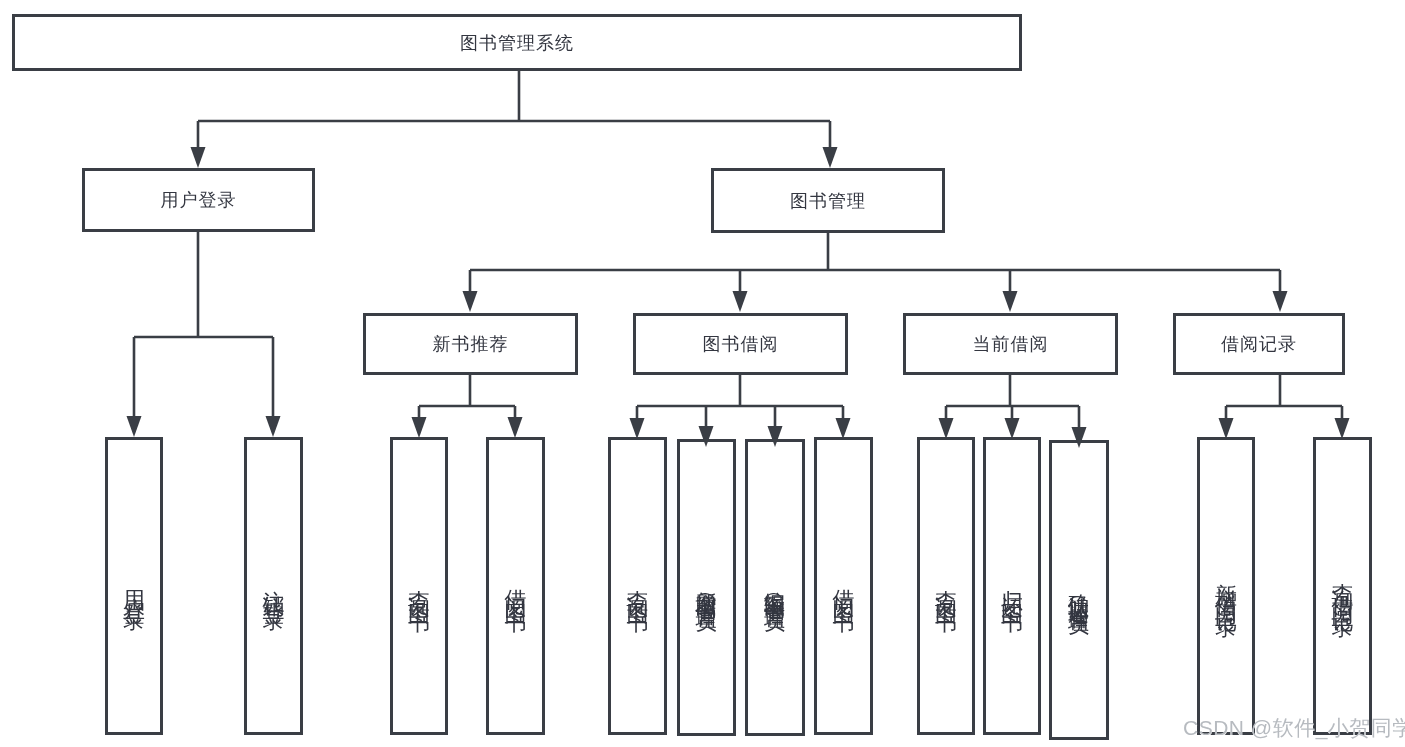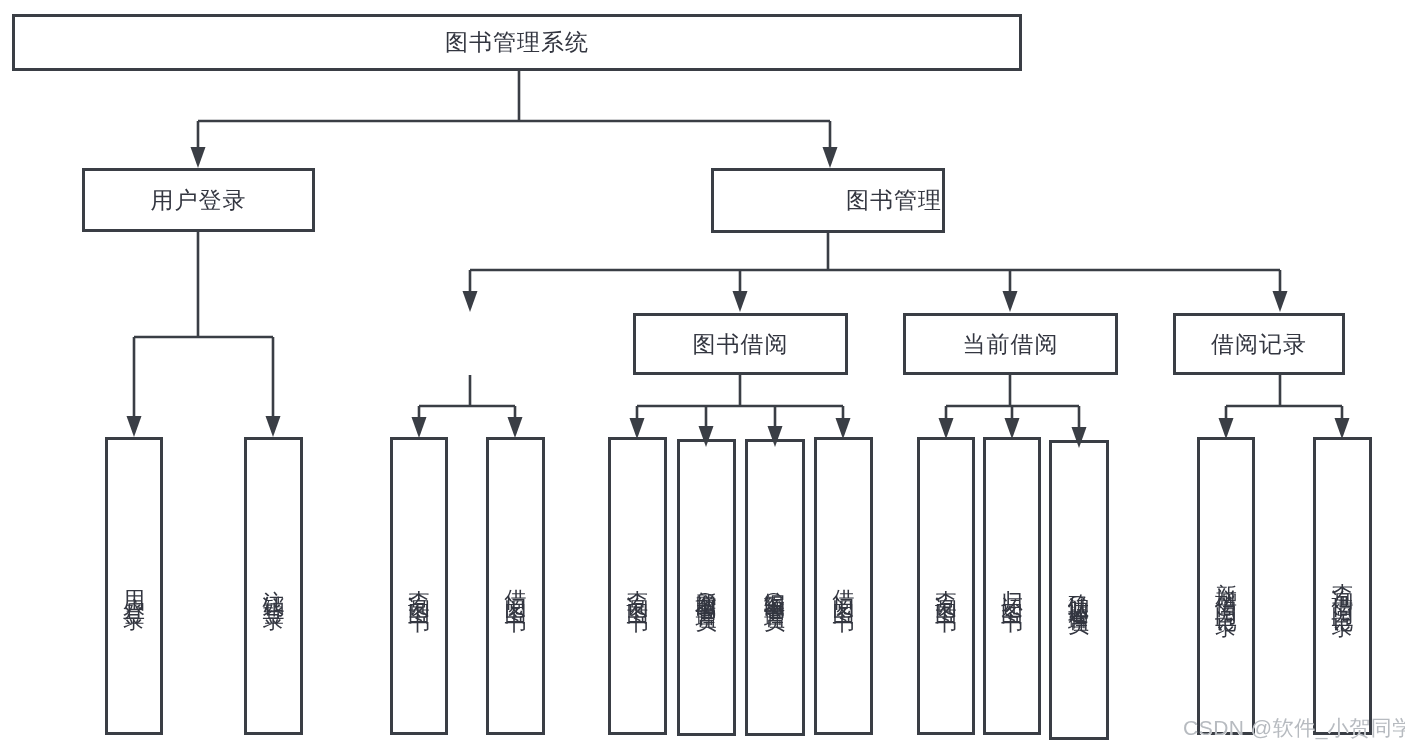--- a/index.html
+++ b/index.html
@@ -15,21 +15,21 @@
     position: absolute;
     box-sizing: border-box;
     border: 3px solid #3a3e45;
     background: #ffffff;
     color: #333640;
     display: flex;
     align-items: center;
     justify-content: center;
     z-index: 1;
   }
-  .h-node { font-size: 23px; letter-spacing: 1px; }
+  .h-node { font-size: 18px; letter-spacing: 1px; }
   .v-node { z-index: 1; }
   .v-node .vtext {
     writing-mode: vertical-rl;
     text-orientation: mixed;
     font-size: 22px;
     letter-spacing: 7px;
     line-height: 1;
     color: #333640;
   }
   .v-node .vtext.tight { letter-spacing: 3px; font-size: 21px; }
@@ -63,24 +63,27 @@
 
 <div class="canvas">
 
   <div class="node h-node" style="left:12px; top:14px; width:1010px; height:57px;">
     <span>图书管理系统</span>
   </div>
 
   <div class="node h-node" style="left:82px; top:168px; width:233px; height:64px;">
     <span>用户登录</span>
   </div>
-  <div class="node h-node" style="left:711px; top:168px; width:234px; height:65px;justify-content:flex-end;">
+  <div class="node h-node" style="left:711px; top:168px; width:234px; height:65px;">
     <span>图书管理</span>
   </div>
 
+  <div class="node h-node" style="left:363px; top:313px; width:215px; height:62px;">
+    <span>新书推荐</span>
+  </div>
   <div class="node h-node" style="left:903px; top:313px; width:215px; height:62px;">
     <span>当前借阅</span>
   </div>
   <div class="node h-node" style="left:633px; top:313px; width:215px; height:62px;">
     <span>图书借阅</span>
   </div>
   <div class="node h-node" style="left:1173px; top:313px; width:172px; height:62px;">
     <span>借阅记录</span>
   </div>
 

